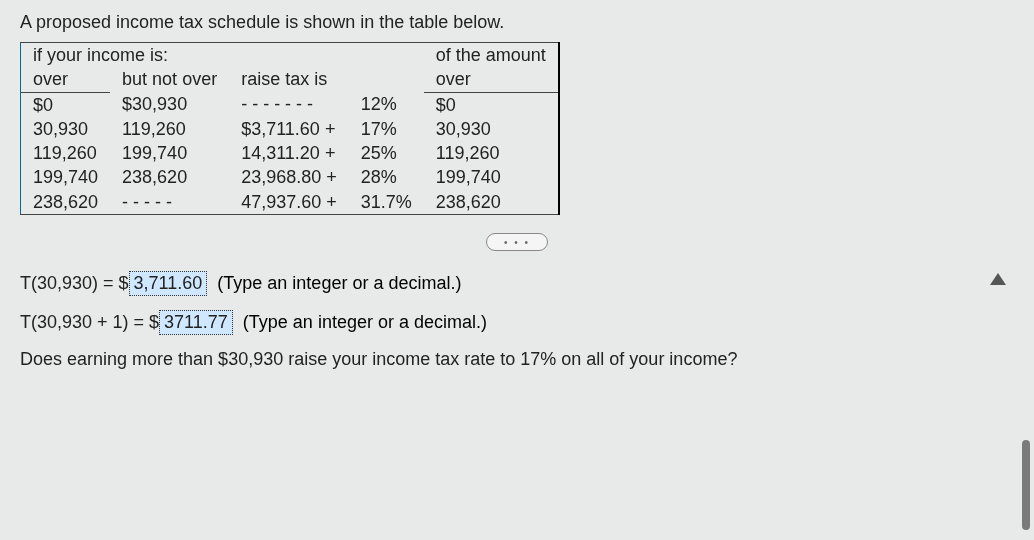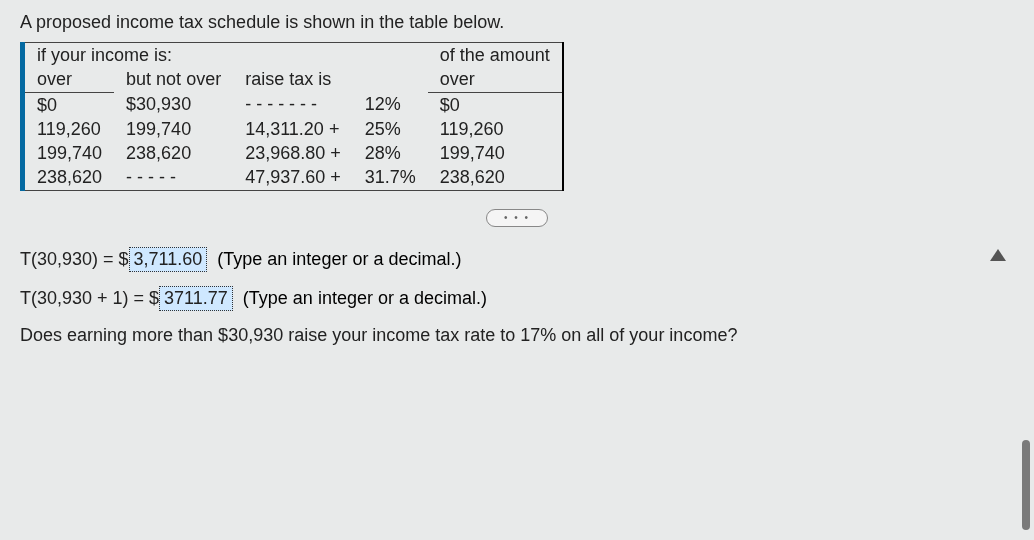--- a/index.html
+++ b/index.html
@@ -20,21 +20,21 @@
     margin-top: 0;
   }
   table.tax td, table.tax th {
     padding: 0 12px;
     font-weight: normal;
     text-align: left;
     vertical-align: top;
     line-height: 1.35;
   }
   table.tax .topborder { border-top: 1px solid #444; }
-  table.tax .leftborder { border-left: 5px solid #0369a1; }
+  table.tax .leftborder { border-left: 1px solid #0369a1; }
   table.tax .rightborder { border-right: 2px solid #000000; }
   table.tax .botborder { border-bottom: 1px solid #444; }
   .num-right { text-align: right; }
   .more-divider {
     margin: 18px auto 20px;
     width: 60px;
     height: 16px;
     border: 1px solid #888;
     border-radius: 10px;
     display: flex;
@@ -92,20 +92,27 @@
     <td class="rightborder">over</td>
   </tr>
   <tr>
     <td class="leftborder num-right topborder">$0</td>
     <td>$30,930</td>
     <td class="num-right">- - - - - - -</td>
     <td>12%</td>
     <td class="rightborder num-right topborder">$0</td>
   </tr>
   <tr>
+    <td class="leftborder num-right">30,930</td>
+    <td>119,260</td>
+    <td class="num-right">$3,711.60 +</td>
+    <td>17%</td>
+    <td class="rightborder num-right">30,930</td>
+  </tr>
+  <tr>
     <td class="leftborder num-right">119,260</td>
     <td>199,740</td>
     <td class="num-right">14,311.20 +</td>
     <td>25%</td>
     <td class="rightborder num-right">119,260</td>
   </tr>
   <tr>
     <td class="leftborder num-right">199,740</td>
     <td>238,620</td>
     <td class="num-right">23,968.80 +</td>

